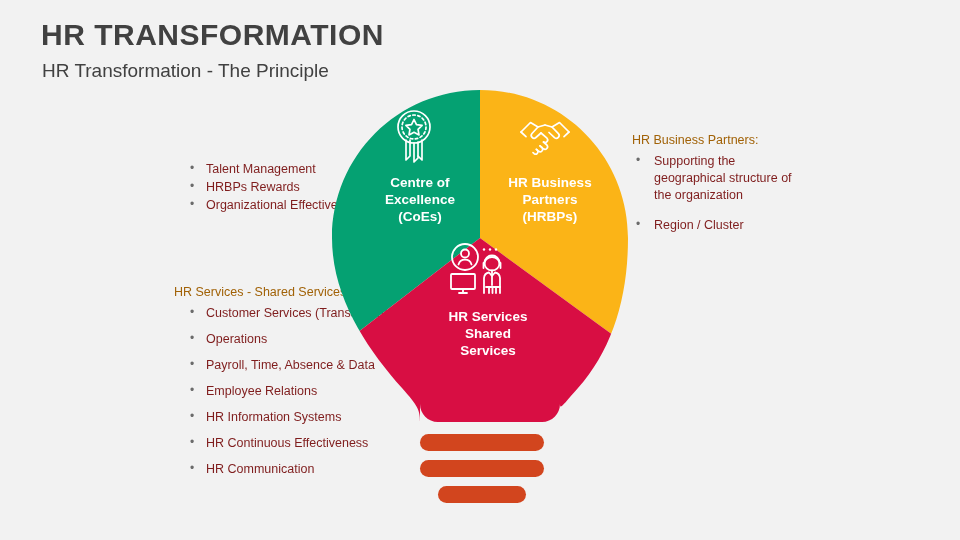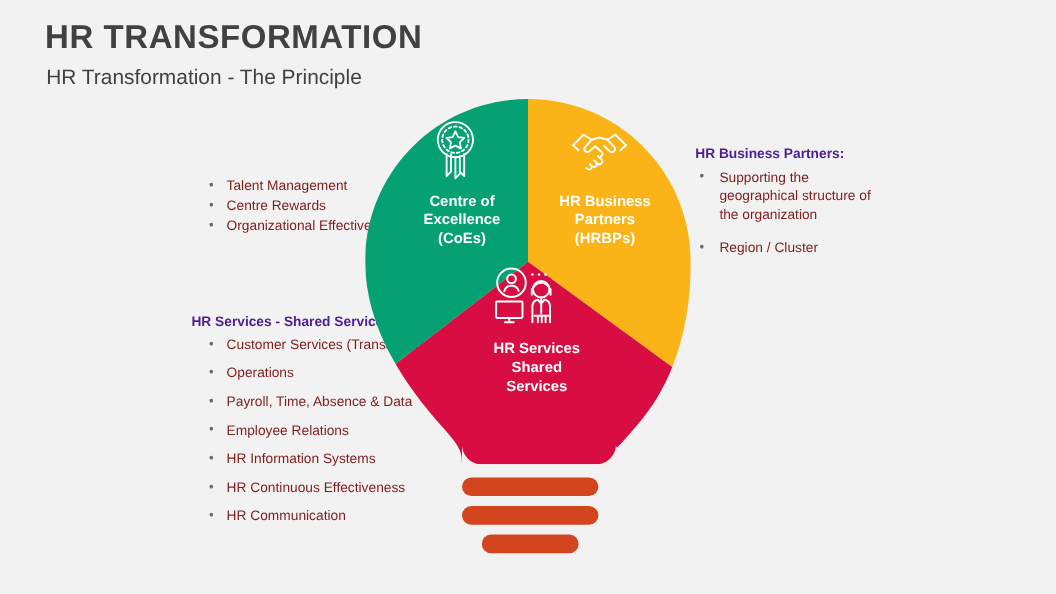--- a/index.html
+++ b/index.html
@@ -34,22 +34,22 @@
     font-weight: normal;
     color: #414141;
   }
 
   
   .text-block {
     position: absolute;
   }
   .block-heading {
     font-size: 12.5px;
-    font-weight: bold;
-    color: #4c1d95;
+    font-weight: normal;
+    color: #a16207;
     margin-bottom: 6px;
     white-space: nowrap;
   }
   .bullet-list {
     list-style: none;
     margin: 0;
     padding: 0;
   }
   .bullet-item {
     position: relative;
@@ -116,21 +116,21 @@
 </style>
 </head>
 <body>
 
 <div id="slide-title">HR TRANSFORMATION</div>
 <div id="slide-subtitle">HR Transformation - The Principle</div>
 
 <div class="text-block" id="coe-block">
   <ul class="bullet-list">
     <li class="bullet-item">Talent Management</li>
-    <li class="bullet-item">Centre Rewards</li>
+    <li class="bullet-item">HRBPs Rewards</li>
     <li class="bullet-item">Organizational Effectiveness</li>
   </ul>
 </div>
 
 <div class="text-block" id="shared-block">
   <div class="block-heading">HR Services - Shared Services</div>
   <ul class="bullet-list">
     <li class="bullet-item">Customer Services (Transactions)</li>
     <li class="bullet-item">Operations</li>
     <li class="bullet-item">Payroll, Time, Absence &amp; Data</li>

